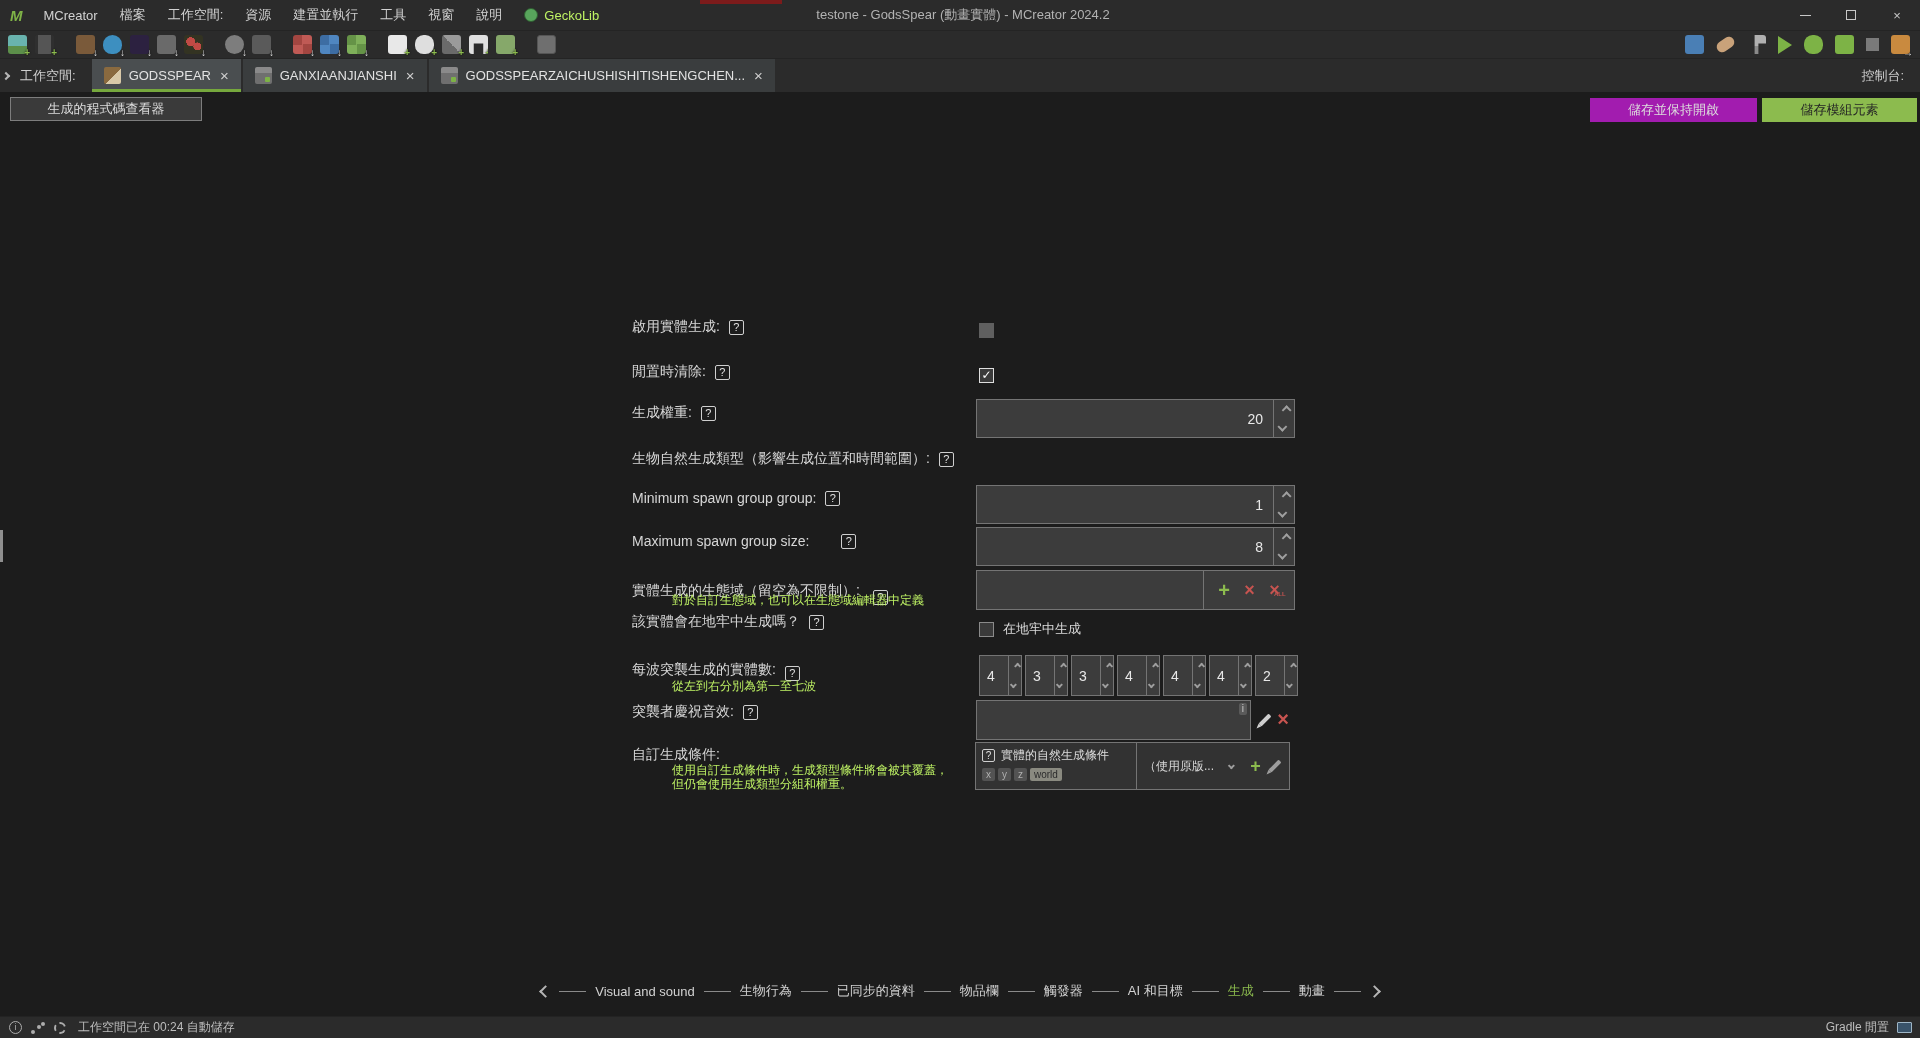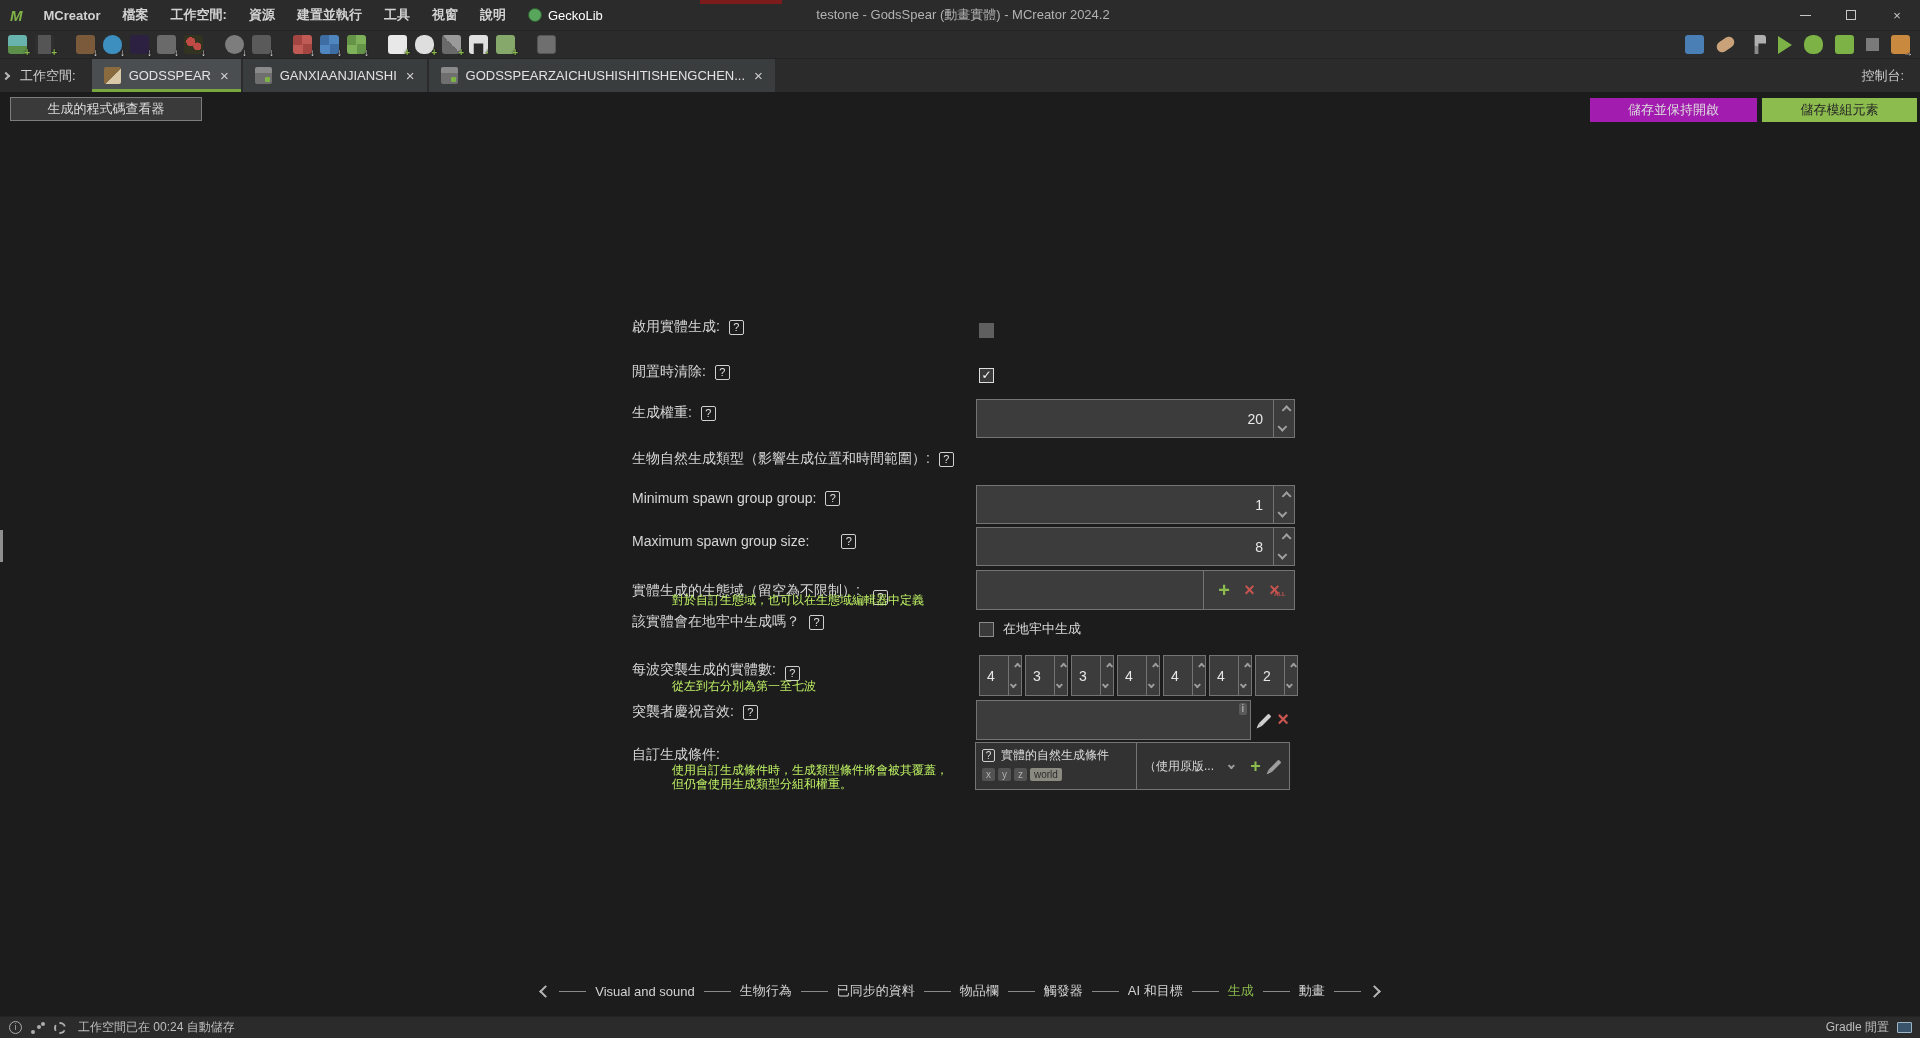--- a/index.html
+++ b/index.html
@@ -4,22 +4,22 @@
 <style>
   * { margin:0; padding:0; box-sizing:border-box; }
   html,body { width:1920px; height:1038px; overflow:hidden; background:#1c1c1c;
               font-family:"Liberation Sans","DejaVu Sans",sans-serif; }
   .stage { position:relative; width:1920px; height:1038px; background:#1c1c1c; }
 
   
   .titlebar { position:absolute; left:0; top:0; width:1920px; height:30px; background:#2b2b2b;
               display:flex; align-items:center; }
   .logo { color:#7fb347; font-weight:bold; font-style:italic; font-size:15px; padding:0 10px 0 10px; }
-  .menu-item { color:#d2d2d2; font-size:13px; padding:0 11px; cursor:default;font-weight:bold; }
-  .gecko { display:flex; align-items:center; gap:6px; padding:0 11px; color:#ffffff; font-size:13px; }
+  .menu-item { color:#d2d2d2; font-size:13px; padding:0 11px; cursor:default; }
+  .gecko { display:flex; align-items:center; gap:6px; padding:0 11px; color:#bef264; font-size:13px; }
   .gecko-ic { width:14px; height:14px; border-radius:50%; background:#58a55c; border:1px solid #2e5c31; }
   .win-title { position:absolute; left:963px; transform:translateX(-50%); color:#b3b3b3; font-size:13px; white-space:nowrap; }
   .red-notch { position:absolute; left:700px; top:0; width:82px; height:4px; background:#7c1b1b; }
   .win-controls { position:absolute; right:0; top:0; height:30px; display:flex; }
   .wc { width:46px; height:30px; display:flex; align-items:center; justify-content:center; color:#c8c8c8; font-size:13px; }
   .wc-min-bar { width:11px; height:1px; background:#c8c8c8; }
   .wc-max-box { width:10px; height:10px; border:1px solid #c8c8c8; }
 
   
   .toolbar { position:absolute; left:0; top:30px; width:1920px; height:28px; background:#2b2b2b;

